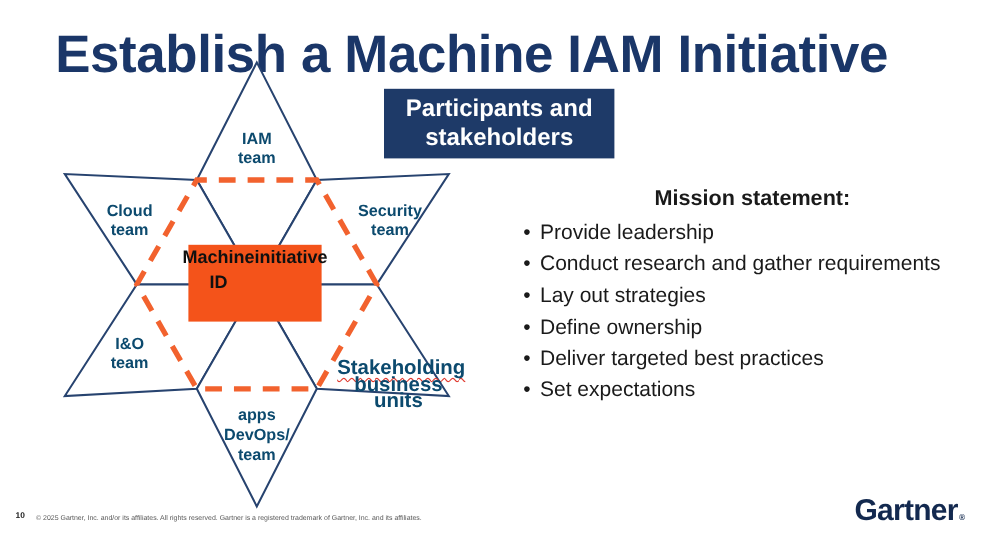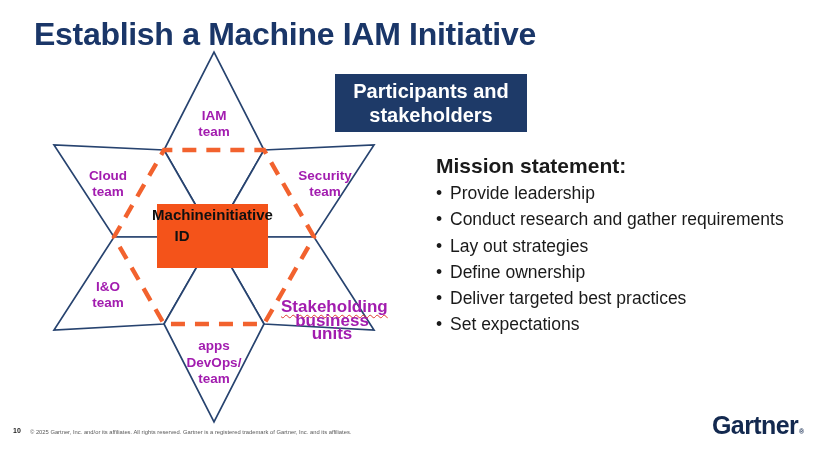--- a/index.html
+++ b/index.html
@@ -1,52 +1,52 @@
 <!DOCTYPE html>
 <html style="--title_navy: #1A3668; --navy: #1E3A68; --diamond_stroke: #27436F; --orange: #F4531A; --dash_orange: #F2622E; --logo_navy: #13294F; --footer_gray: #595959;"><head>
 <meta charset="utf-8">
 <style>
   html,body{margin:0;padding:0;background:#ffffff;}
   .slide{
     position:relative;width:825px;height:450px;background:#ffffff;overflow:hidden;
     font-family:"Liberation Sans", sans-serif;
   }
   .title{
-    position:absolute;left:30px;top:12px;margin:4px;
-    font-size:32px;line-height:36px;font-weight:bold;letter-spacing:-0.3px;
+    position:absolute;left:30px;top:12px;margin:16px;
+    font-size:44px;line-height:36px;font-weight:bold;letter-spacing:-0.3px;
     color:var(--title_navy,#1A3668);
   }
   .star-svg{position:absolute;left:0;top:0;z-index:1;}
   .badge{
     position:absolute;left:320px;top:74px;width:192px;height:58px;z-index:3;
     background:var(--navy,#1E3A68);color:#ffffff;font-weight:bold;font-size:20px;line-height:24px;
-    text-align:center;display:flex;flex-direction:column;justify-content:center;margin-left:15px;
+    text-align:center;display:flex;flex-direction:column;justify-content:center;
   }
   .node{
-    position:absolute;z-index:2;text-align:center;font-weight:bold;color:#a21caf;
+    position:absolute;z-index:2;text-align:center;font-weight:bold;color:#0c4a6e;
     font-size:13.5px;line-height:16px;
   }
   .node-iam{left:164px;top:108px;width:100px;}
   .node-cloud{left:58px;top:168px;width:100px;}
   .node-security{left:273px;top:168px;width:104px;text-align:center;}
   .node-io{left:58px;top:279px;width:100px;}
   .node-stakeholding{left:281px;top:300px;width:102px;font-size:17px;line-height:13.5px;}
   .node-devops{left:164px;top:338px;width:100px;line-height:16.5px;}
   .misspell{
     text-decoration:underline wavy #e03c31 1px;
     text-decoration-skip-ink:none;text-underline-offset:2px;
   }
   .center-box{
     position:absolute;left:157px;top:204px;width:111px;height:64px;z-index:3;
     background:var(--orange,#F4531A);color:#101010;font-weight:bold;
     font-size:15px;line-height:21px;text-align:center;
     display:flex;flex-direction:row;justify-content:center;
   }
   .mission{position:absolute;left:436px;top:154px;width:382px;z-index:2;color:#1a1a1a;}
-  .mission-heading{font-size:21px;line-height:23px;font-weight:bold;}
+  .mission-heading{font-size:18px;line-height:23px;font-weight:bold;text-align:center;}
   .mission-list{list-style:none;margin:3px 0 0 0;padding:0;}
   .mission-list li{display:flex;font-size:17.5px;line-height:26.3px;}
   .bullet{width:14px;flex:0 0 14px;}
   .page-number{
     position:absolute;left:13px;top:427px;font-size:7px;font-weight:bold;color:#222222;z-index:2;
   }
   .copyright{
     position:absolute;left:30px;top:428.5px;font-size:5.8px;color:var(--footer_gray,#595959);z-index:2;
   }
   .logo{

